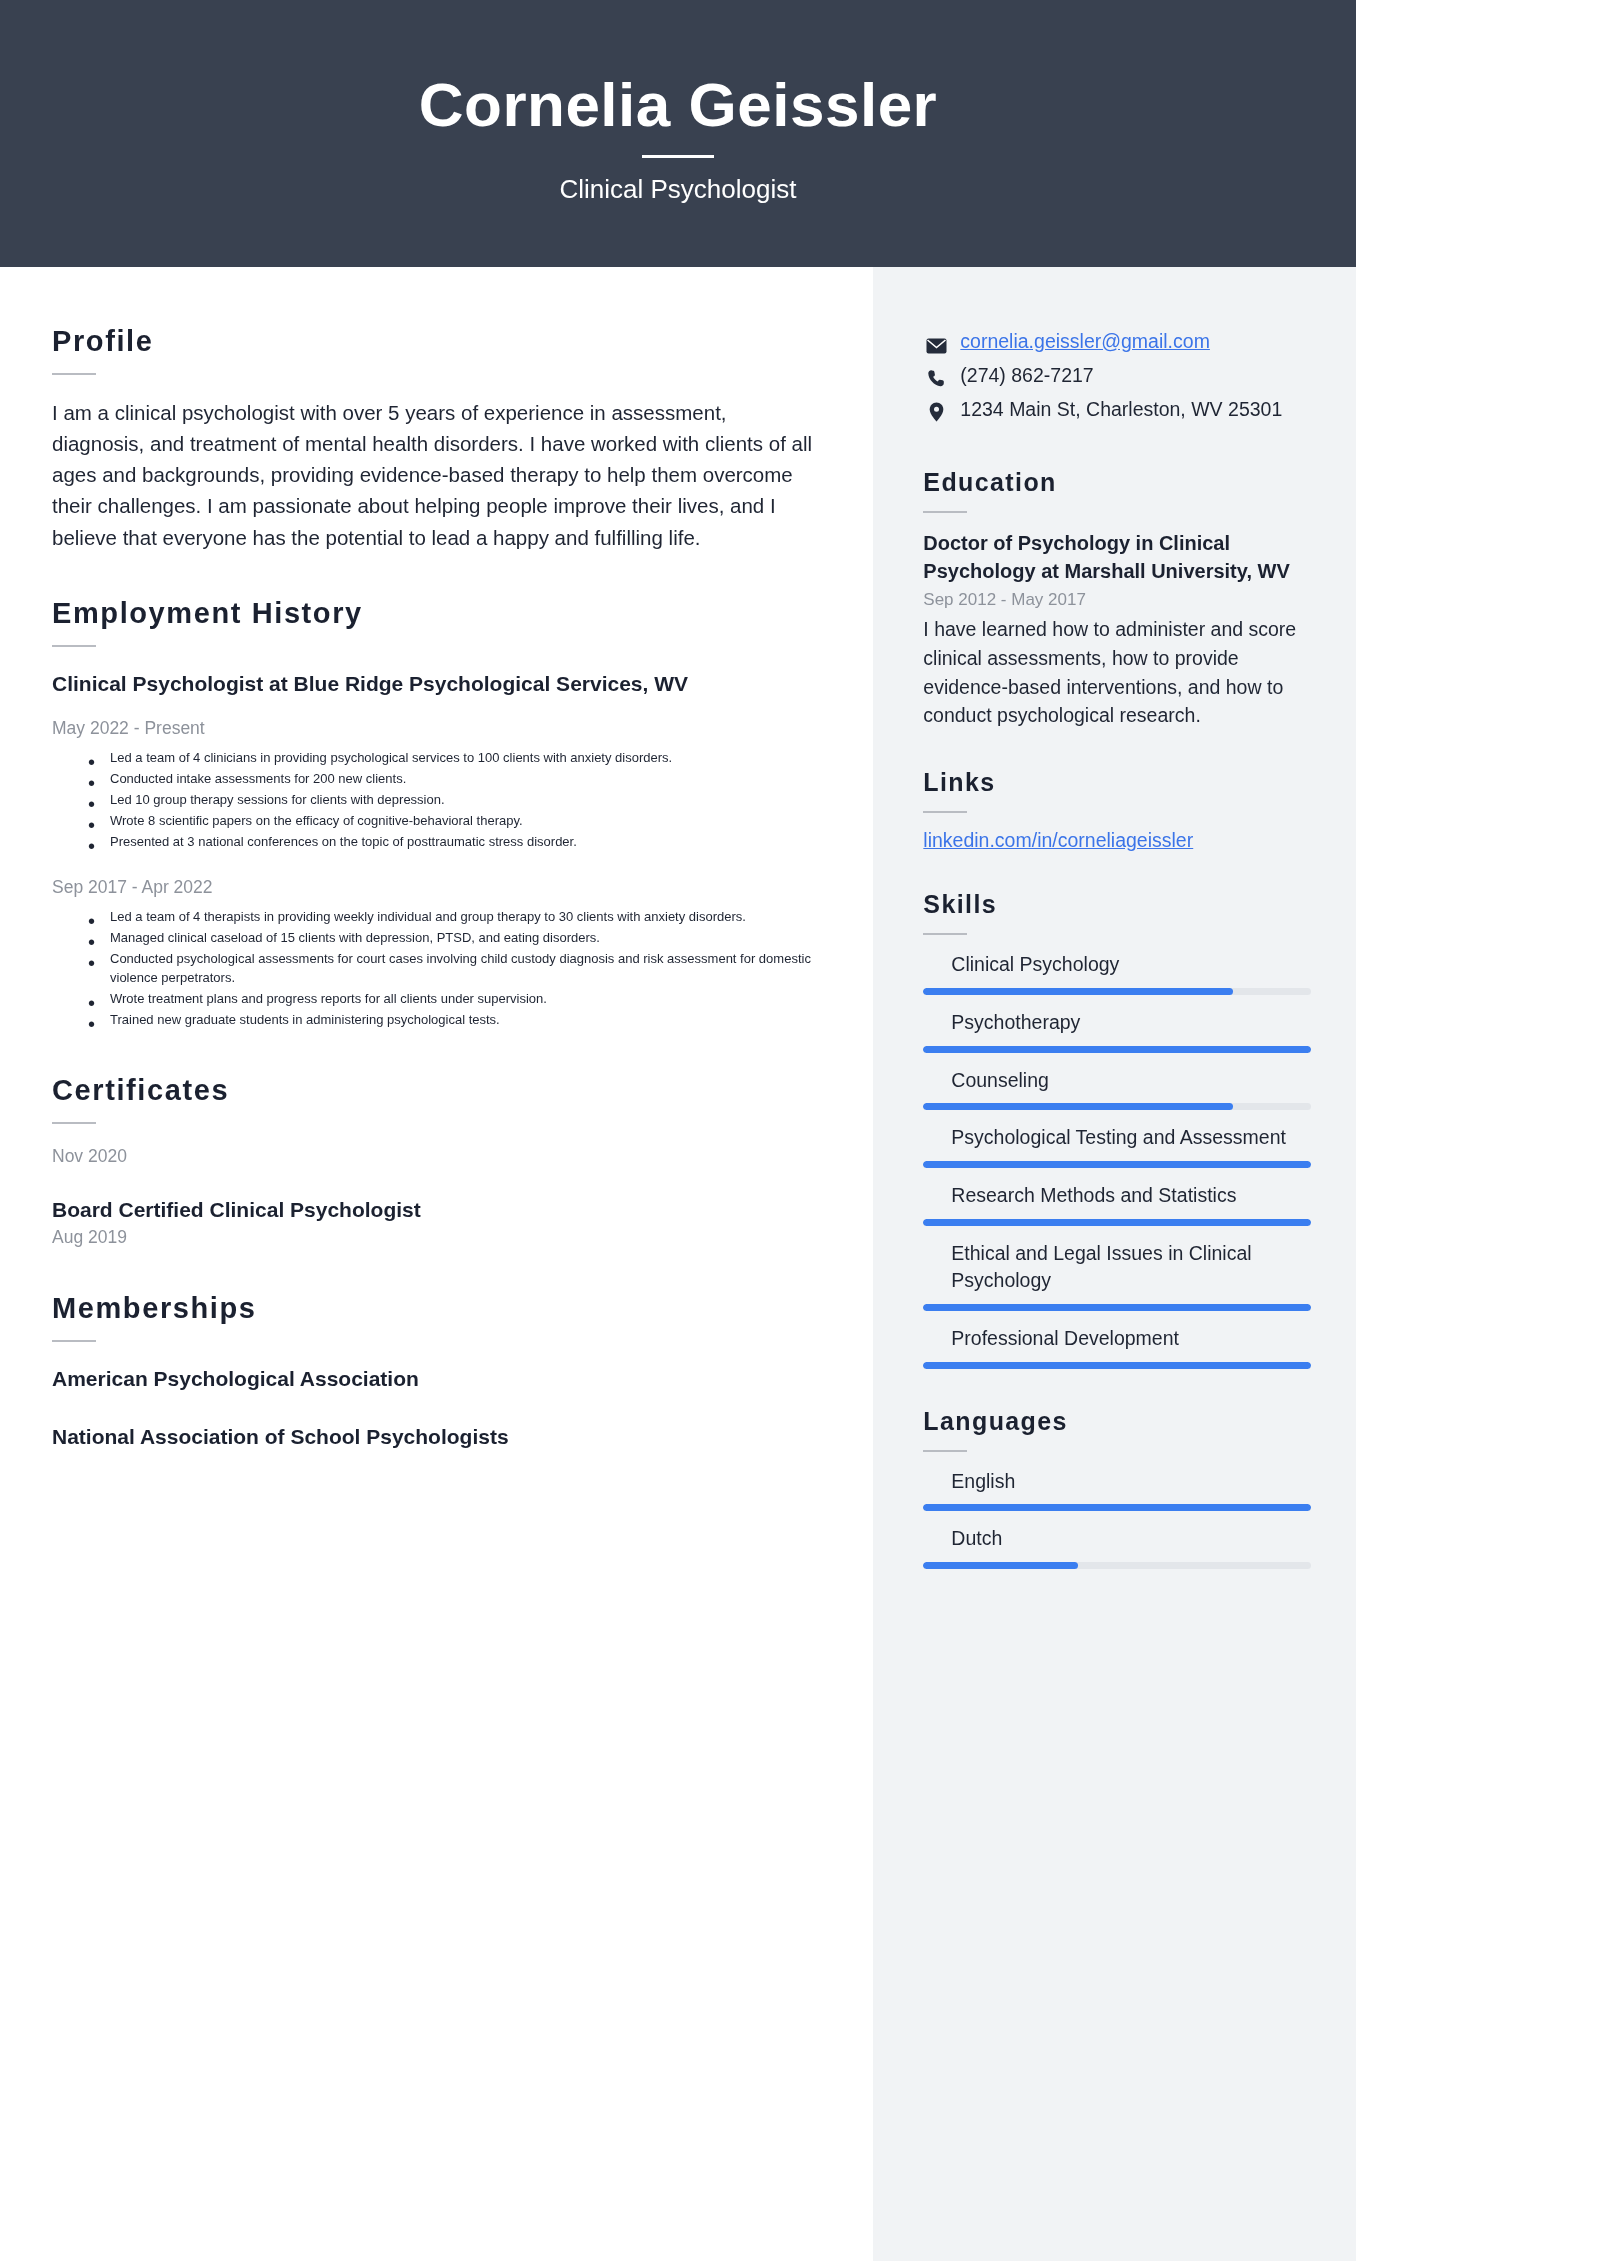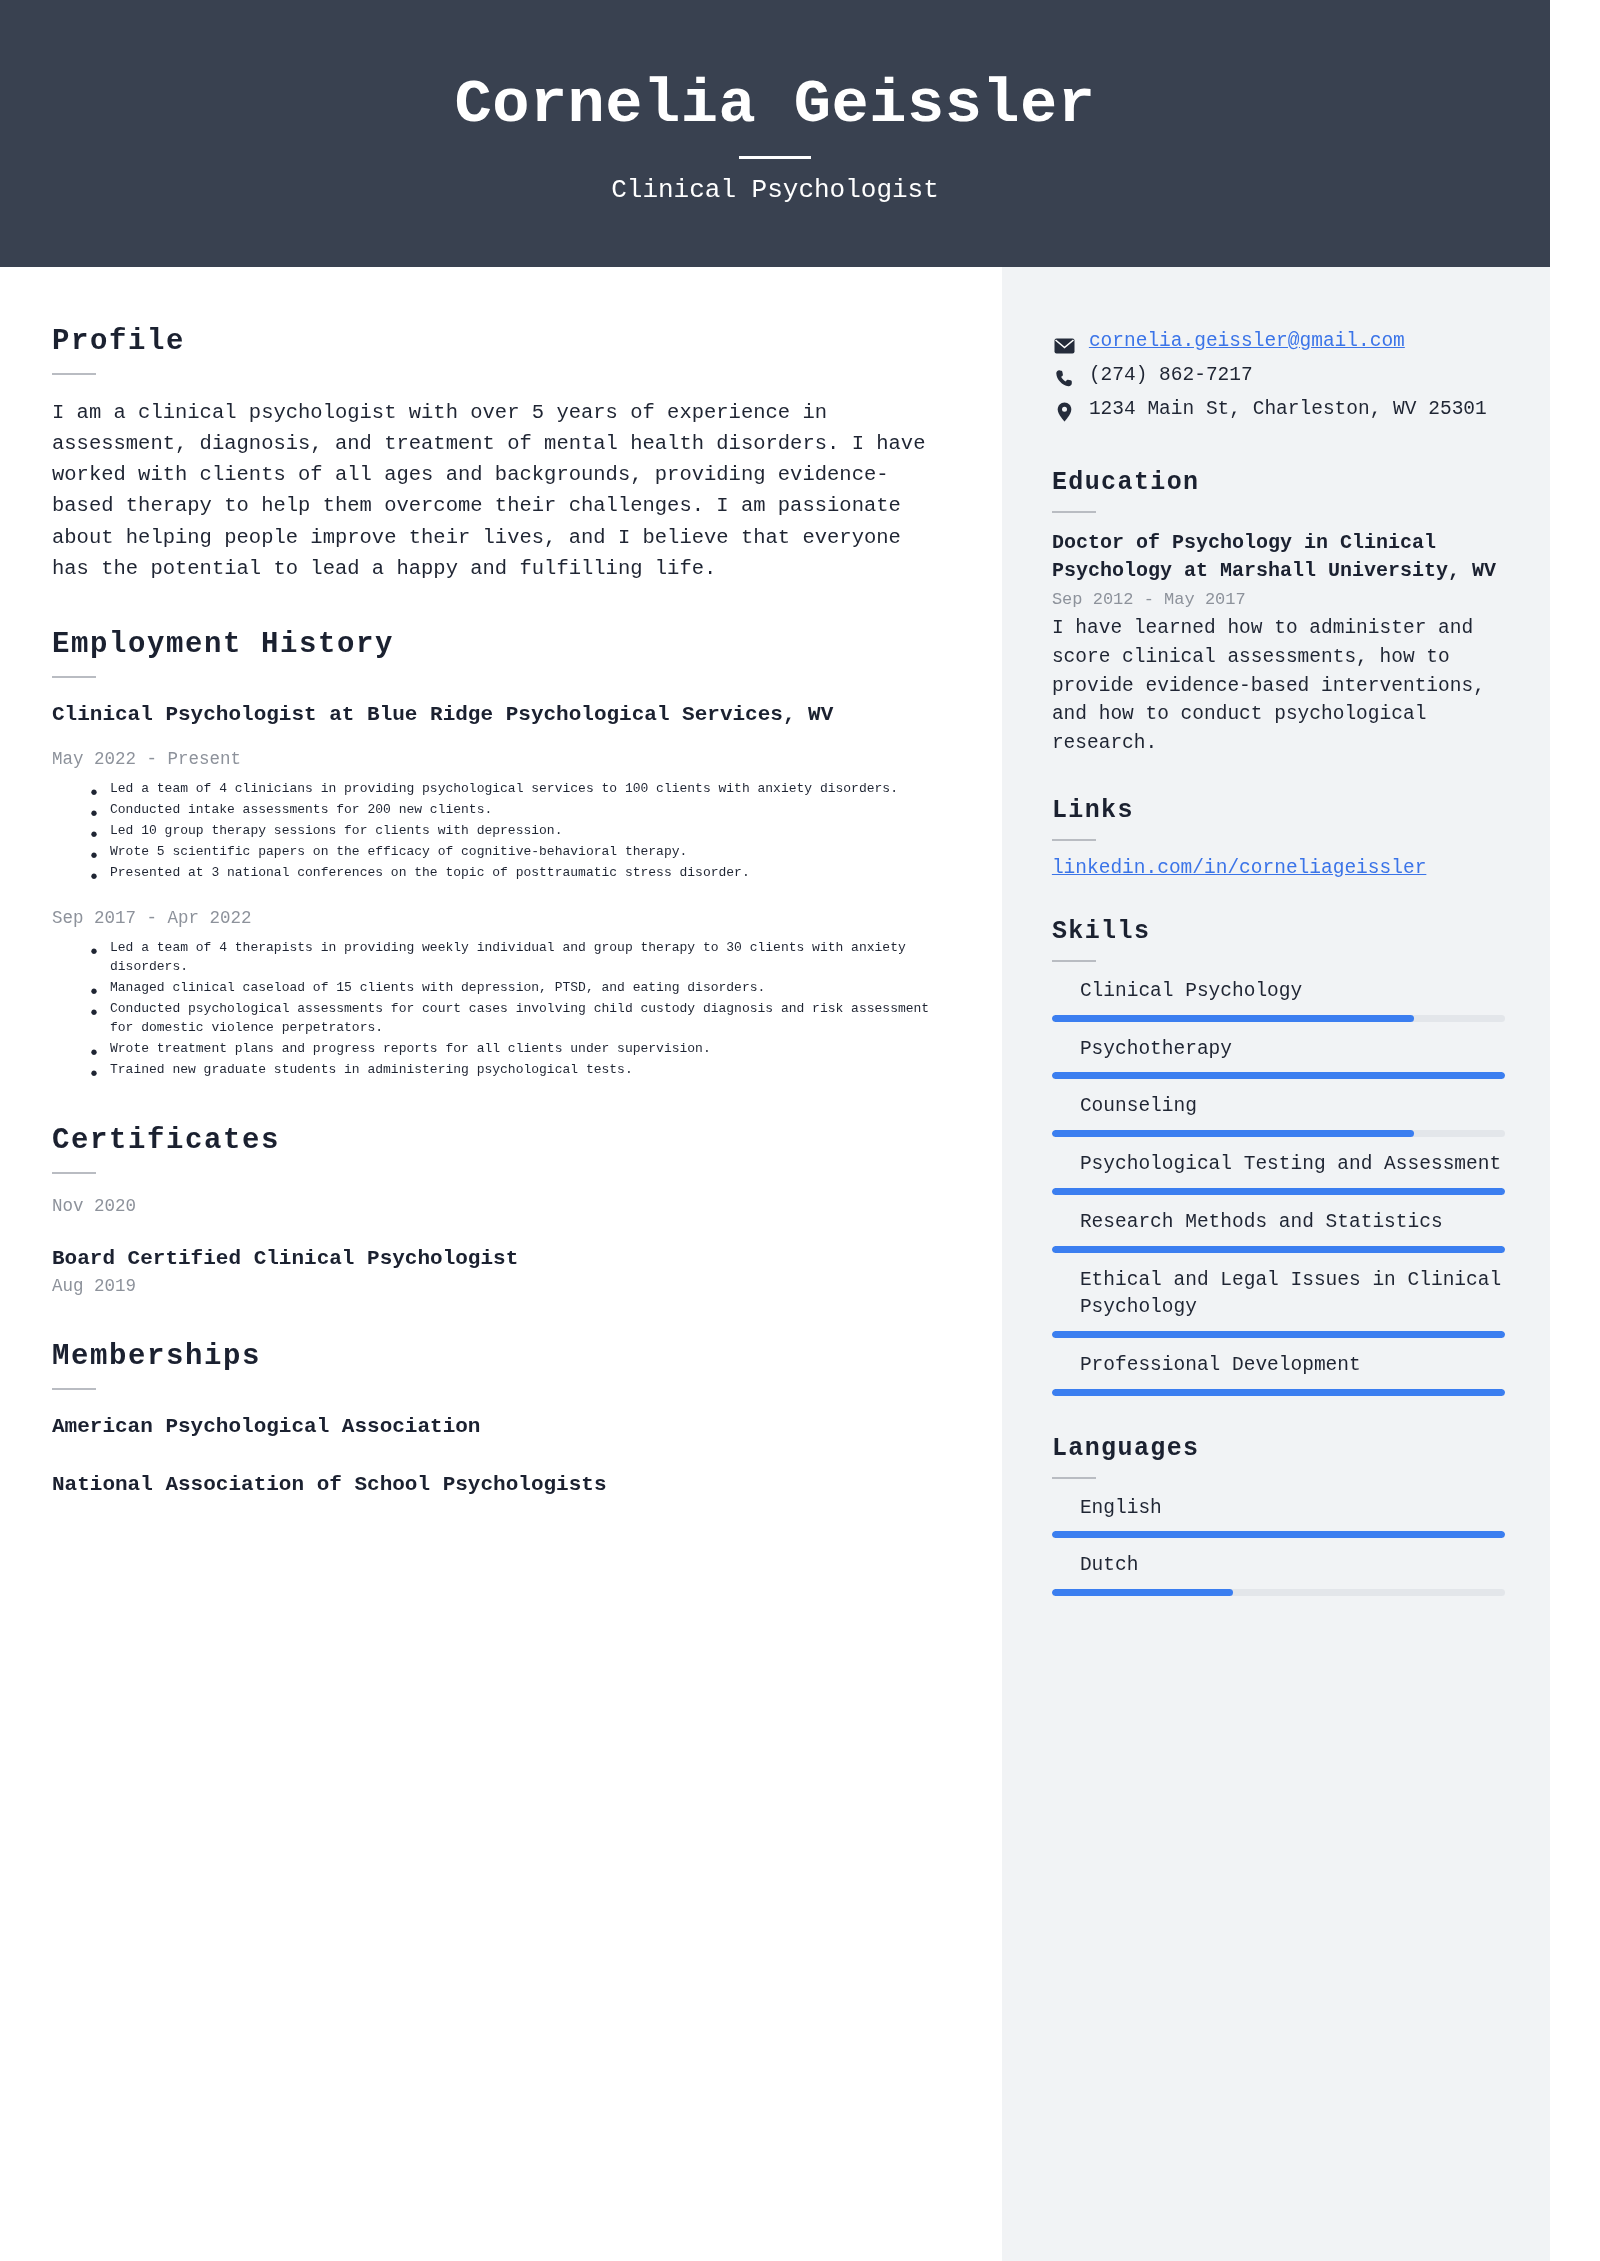--- a/index.html
+++ b/index.html
@@ -4,25 +4,24 @@
 <style>
   * { box-sizing: border-box; margin: 0; padding: 0; }
 
   html, body {
     width: 1600px;
     background: #ffffff;
     font-family: "Liberation Sans", sans-serif;
   }
 
   .page {
-    width: 1550px;
+    width: 1356px;
     min-height: 2261px;
     position: relative;
     background: #14532d;
-    font-family: Liberation Mono, monospace;
   }
 
   
   .header {
     background: #394150;
     height: 267px;
     display: flex;
     flex-direction: column;
     align-items: center;
     justify-content: center;
@@ -246,21 +245,21 @@
         <div class="sec-title">Employment History</div>
         <div class="sec-rule"></div>
 
         <div class="entry">
           <div class="entry-title">Clinical Psychologist at Blue Ridge Psychological Services, WV</div>
           <div class="entry-date">May 2022 - Present</div>
           <ul class="bullets">
             <li>Led a team of 4 clinicians in providing psychological services to 100 clients with anxiety disorders.</li>
             <li>Conducted intake assessments for 200 new clients.</li>
             <li>Led 10 group therapy sessions for clients with depression.</li>
-            <li>Wrote 5 scientific papers on the efficacy of cognitive-behavioral therapy.</li>
+            <li>Wrote 8 scientific papers on the efficacy of cognitive-behavioral therapy.</li>
             <li>Presented at 3 national conferences on the topic of posttraumatic stress disorder.</li>
           </ul>
         </div>
 
         <div class="entry">
           <div class="entry-date">Sep 2017 - Apr 2022</div>
           <ul class="bullets">
             <li>Led a team of 4 therapists in providing weekly individual and group therapy to 30 clients with anxiety disorders.</li>
             <li>Managed clinical caseload of 15 clients with depression, PTSD, and eating disorders.</li>
             <li>Conducted psychological assessments for court cases involving child custody diagnosis and risk assessment for domestic violence perpetrators.</li>

